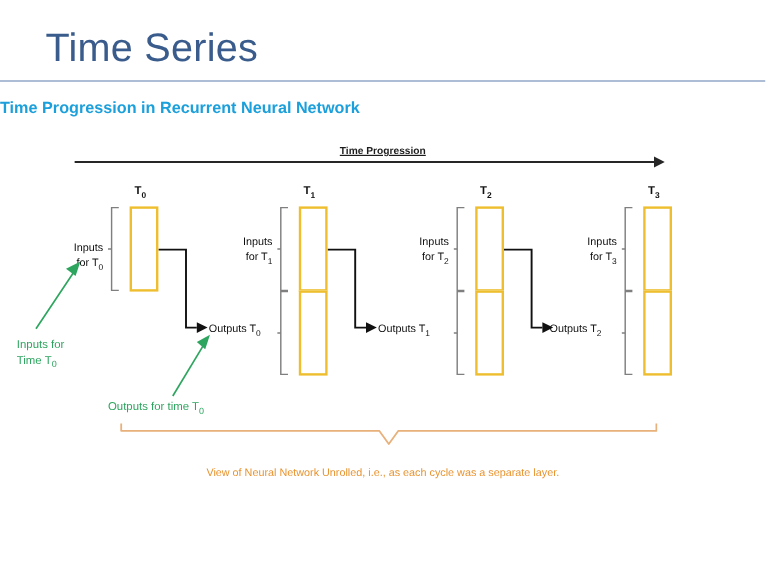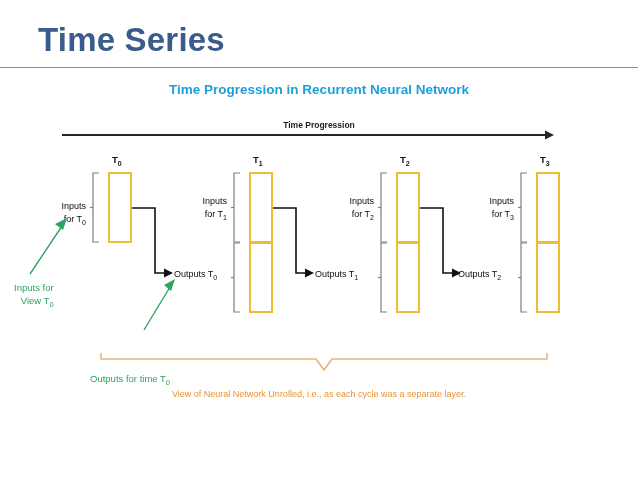--- a/index.html
+++ b/index.html
@@ -17,55 +17,55 @@
     background: #ffffff;
     overflow: hidden;
   }
 
   
   #slide-title {
     position: absolute;
     left: 38px;
     top: 21px;
     font-size: 33px;
-    font-weight: 700;
+    font-weight: 400;
     color: #3A5C8C;
     letter-spacing: 0.2px;
     white-space: nowrap;
   }
   #title-rule {
     position: absolute;
     left: 0px;
     top: 67px;
     width: 638px;
     height: 1px;
     background: #7792BC;
   }
   #slide-subtitle {
     position: absolute;
     left: 0px;
     top: 82px;
     width: 638px;
-    text-align: center;
     font-size: 13.5px;
     font-weight: bold;
     color: #1CA0DB;
     white-space: nowrap;
   }
 
   
   #time-progress-label {
     position: absolute;
     left: 0px;
     top: 120px;
     width: 638px;
     text-align: center;
     font-size: 8.5px;
     font-weight: bold;
     color: #1c1c1c;
+    text-decoration: underline;
   }
   #time-axis {
     position: absolute;
     left: 62px;
     top: 130px;
     width: 492px;
     height: 12px;
   }
 
   
@@ -101,21 +101,20 @@
   .bracket-svg { position: absolute; }
   .connector-svg { position: absolute; }
 
   
   .annot {
     position: absolute;
     font-size: 9.5px;
     color: #2EA55F;
     line-height: 13px;
     white-space: nowrap;
-    text-align: right;
   }
   .annot sub { font-size: 7.5px; }
   .annot-arrow { position: absolute; }
 
   
   #bottom-brace { position: absolute; left: 100px; top: 352px; }
   #bottom-caption {
     position: absolute;
     left: 0px;
     top: 389px;
@@ -233,28 +232,28 @@
     <path d="M9 1 L3 1 L3 70 L9 70" fill="none" stroke="#7F7F7F" stroke-width="1.2"></path>
     <line x1="3" y1="35.5" x2="0" y2="35.5" stroke="#7F7F7F" stroke-width="1.2"></line>
   </svg>
 
   <svg class="annot-arrow" style="left:26px; top:216px;" width="46" height="62" viewBox="0 0 46 62">
     <line x1="4" y1="58" x2="36" y2="10" stroke="#2EA55F" stroke-width="1.4"></line>
     <polygon points="41,2 29,8 37,14" fill="#2EA55F"></polygon>
   </svg>
   <div class="annot" style="left:14px; top:281px;">
     <span>Inputs for</span><br>
-    <span>View T</span><sub>0</sub>
+    <span>Time T</span><sub>0</sub>
   </div>
 
   <svg class="annot-arrow" style="left:140px; top:276px;" width="40" height="58" viewBox="0 0 40 58">
     <line x1="4" y1="54" x2="30" y2="11" stroke="#2EA55F" stroke-width="1.4"></line>
     <polygon points="35,3 24,9 31,15" fill="#2EA55F"></polygon>
   </svg>
-  <div class="annot" style="left:90px; top:333px;margin-top:39px;">
+  <div class="annot" style="left:90px; top:333px;">
     <span>Outputs for time T</span><sub>0</sub>
   </div>
 
   <svg id="bottom-brace" width="448" height="22" viewBox="0 0 448 22">
     <path d="M1 1 L1 7 L216 7 L224 18 L232 7 L447 7 L447 1" fill="none" stroke="#E8B07A" stroke-width="1.5" stroke-linejoin="round"></path>
   </svg>
   <div id="bottom-caption">View of Neural Network Unrolled, i.e., as each cycle was a separate layer.</div>
 
 </div>
 

